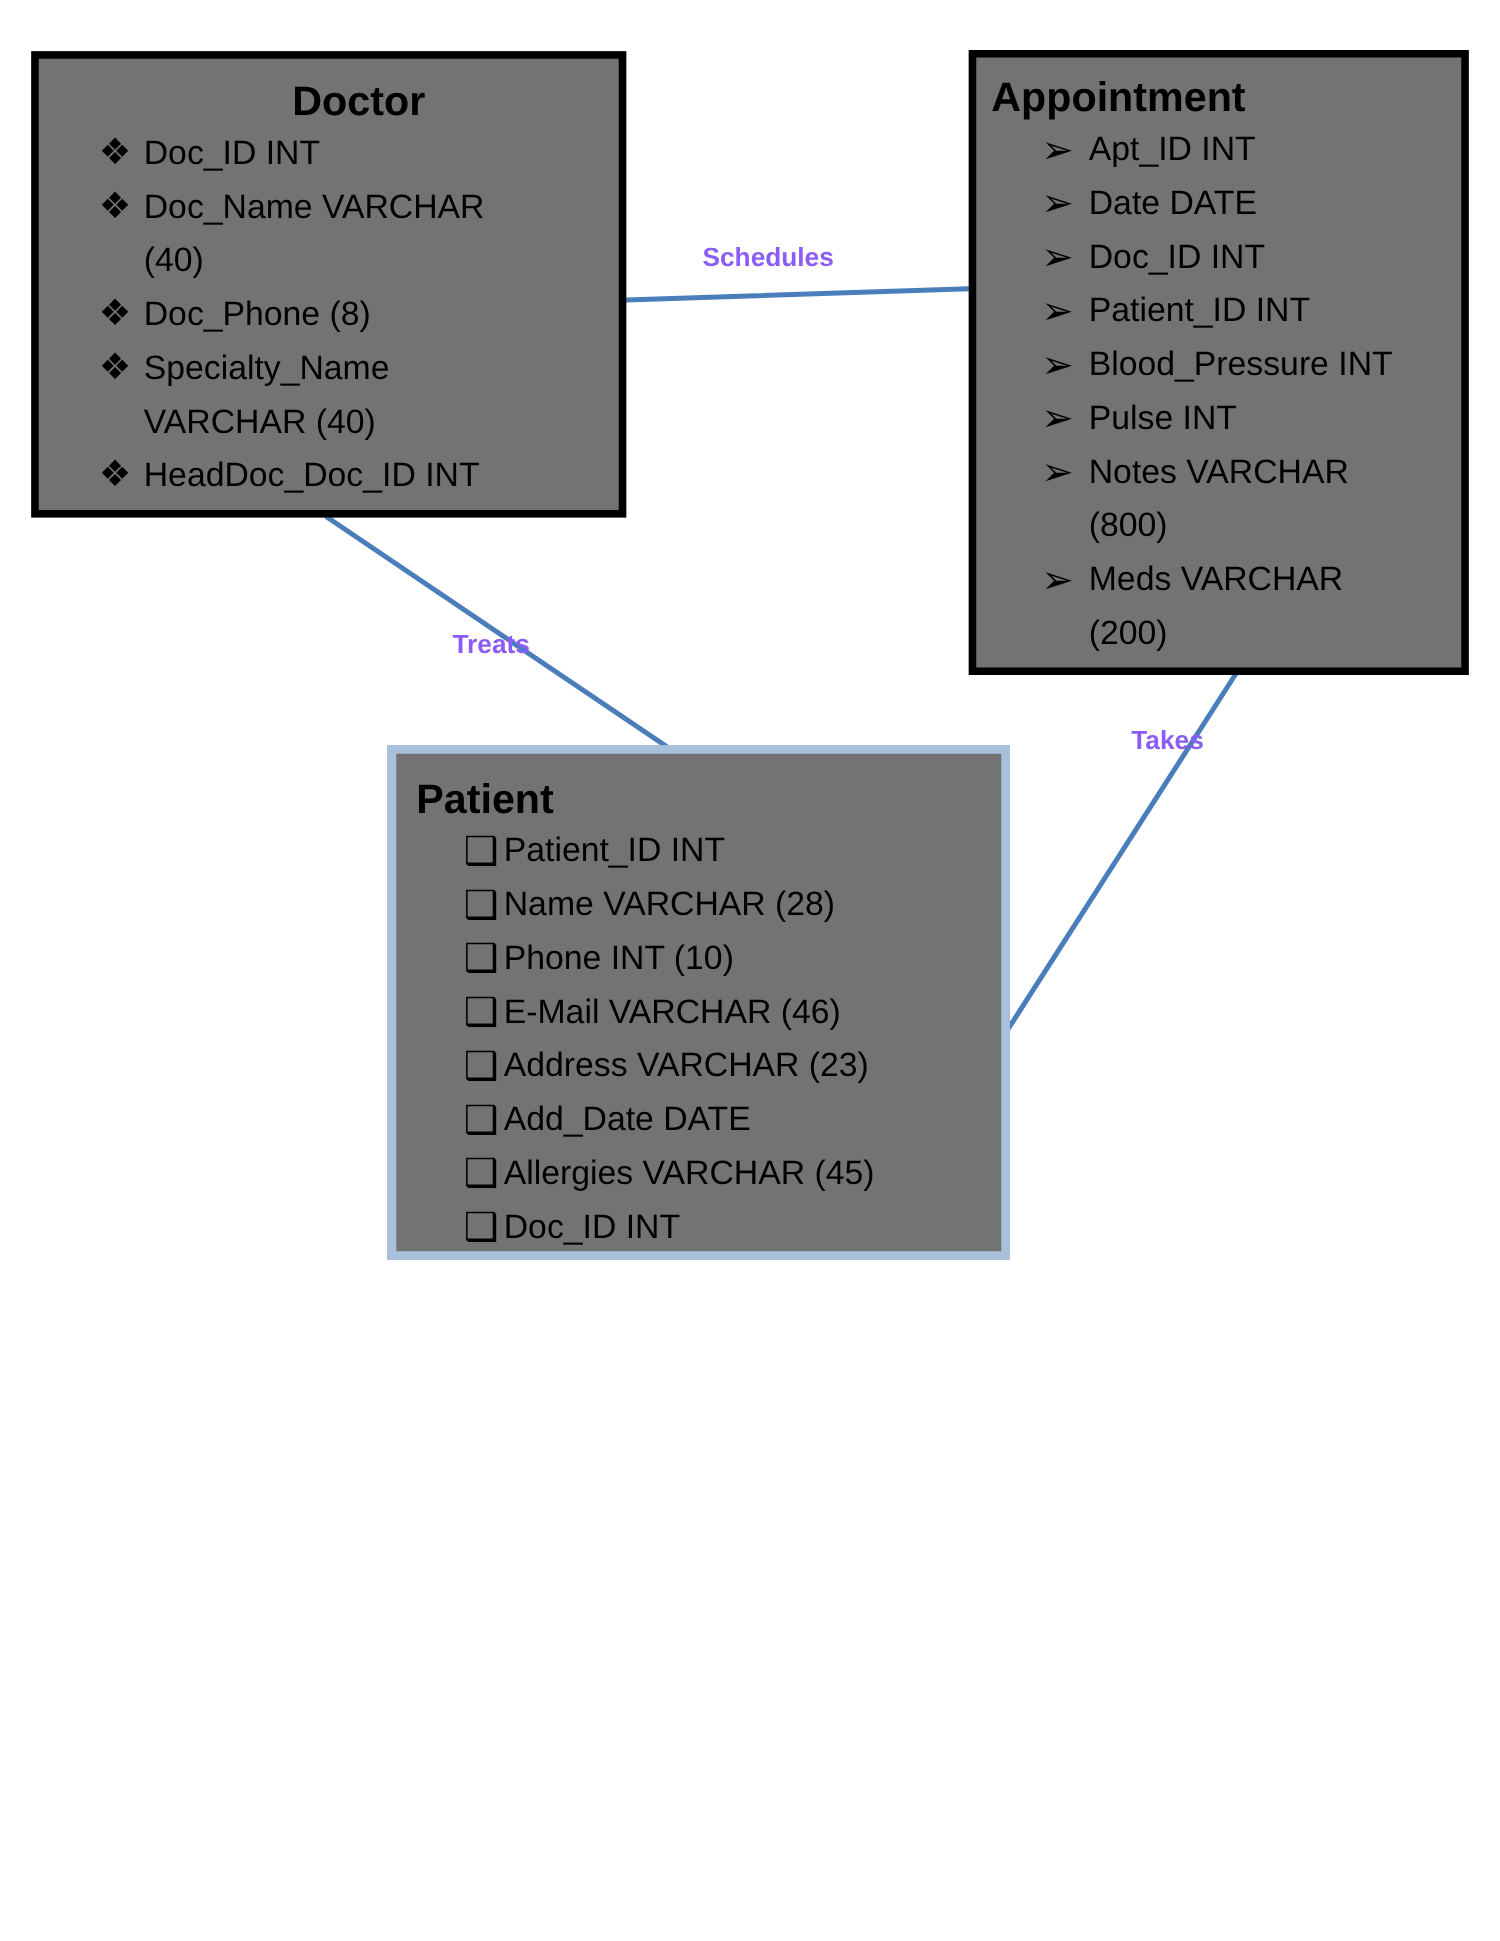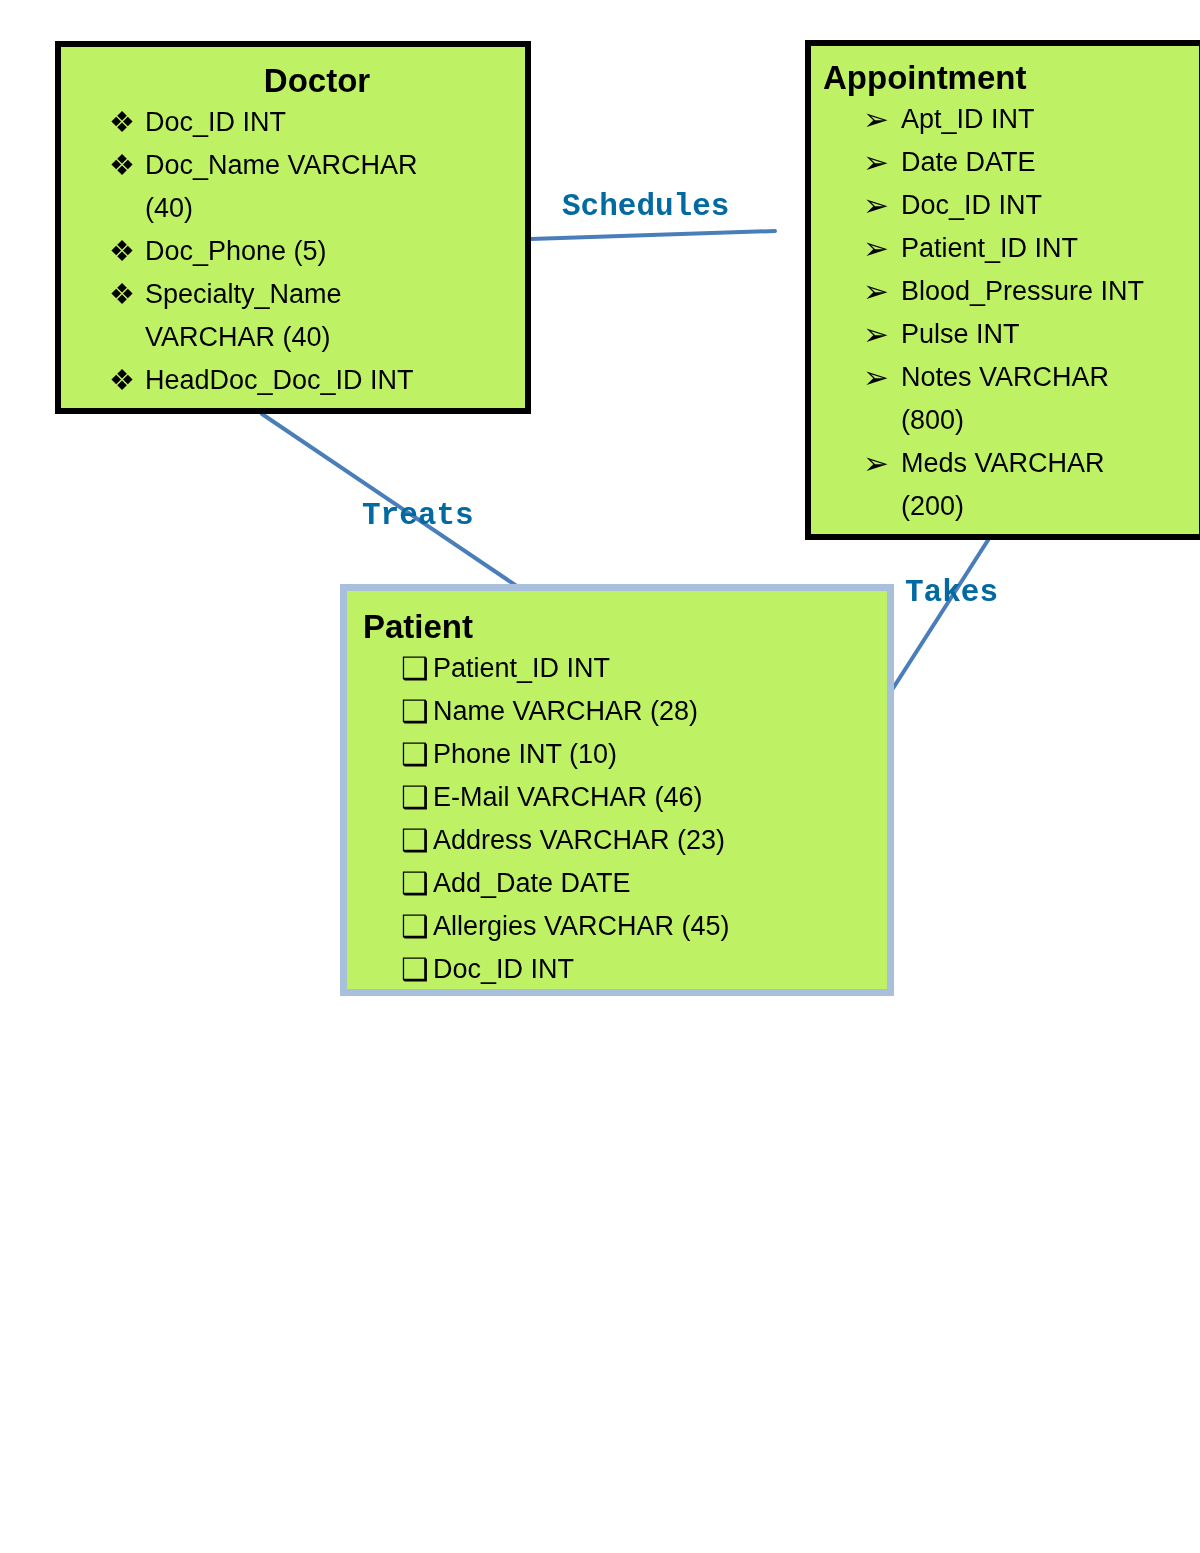--- a/index.html
+++ b/index.html
@@ -24,24 +24,23 @@
     left: 0;
     top: 0;
     width: 1200px;
     height: 1553px;
     pointer-events: none;
   }
 
   
   .entity {
     position: absolute;
-    background: #bef264;
+    background: #737373;
     box-sizing: border-box;
     overflow: hidden;
-    margin-left: 30px;
   }
   .entity.solid-black {
     border: 6px solid #000000;
   }
   .entity.soft-blue {
     border: 7px solid #A8C0DC;
   }
 
   .entity-title {
     font-weight: bold;
@@ -91,25 +90,24 @@
 
   
   #patient-box .inner { padding: 16px 6px 0 16px; }
   #patient-box .attr-list { padding-left: 38px; }
   #patient-box .attr-bullet { width: 32px; font-size: 31px; }
 
   
   .rel-label {
     position: absolute;
     font-weight: bold;
-    font-size: 31px;
+    font-size: 21px;
     line-height: 36px;
-    color: #0369a1;
+    color: #8b5cf6;
     white-space: nowrap;
-    font-family: Liberation Mono, monospace;
   }
 </style>
 </head>
 <body>
 
 <div id="canvas">
 
   <svg id="connectors" viewBox="0 0 1200 1553" width="1200" height="1553">
     <line x1="501" y1="240" x2="775" y2="231" stroke="#4A7EBB" stroke-width="4" stroke-linecap="round"></line>
     <line x1="262" y1="414" x2="570" y2="622" stroke="#4A7EBB" stroke-width="4" stroke-linecap="round"></line>
@@ -124,21 +122,21 @@
           <span class="attr-bullet">❖</span>
           <span class="attr-text">Doc_ID INT</span>
         </li>
         <li class="attr-row">
           <span class="attr-bullet">❖</span>
           <span class="attr-text">Doc_Name VARCHAR
 (40)</span>
         </li>
         <li class="attr-row">
           <span class="attr-bullet">❖</span>
-          <span class="attr-text">Doc_Phone (5)</span>
+          <span class="attr-text">Doc_Phone (8)</span>
         </li>
         <li class="attr-row">
           <span class="attr-bullet">❖</span>
           <span class="attr-text">Specialty_Name
 VARCHAR (40)</span>
         </li>
         <li class="attr-row">
           <span class="attr-bullet">❖</span>
           <span class="attr-text">HeadDoc_Doc_ID INT</span>
         </li>
@@ -181,21 +179,21 @@
         </li>
         <li class="attr-row">
           <span class="attr-bullet">➢</span>
           <span class="attr-text">Meds VARCHAR
 (200)</span>
         </li>
       </ul>
     </div>
   </div>
 
-  <div class="entity soft-blue" id="patient-box" style="left:310px; top:584px; width:554px; height:412px;">
+  <div class="entity soft-blue" id="patient-box" style="left:310px; top:596px; width:498px; height:412px;">
     <div class="inner">
       <div class="entity-title title-left">Patient</div>
       <ul class="attr-list">
         <li class="attr-row">
           <span class="attr-bullet">❑</span>
           <span class="attr-text">Patient_ID INT</span>
         </li>
         <li class="attr-row">
           <span class="attr-bullet">❑</span>
           <span class="attr-text">Name VARCHAR (28)</span>

